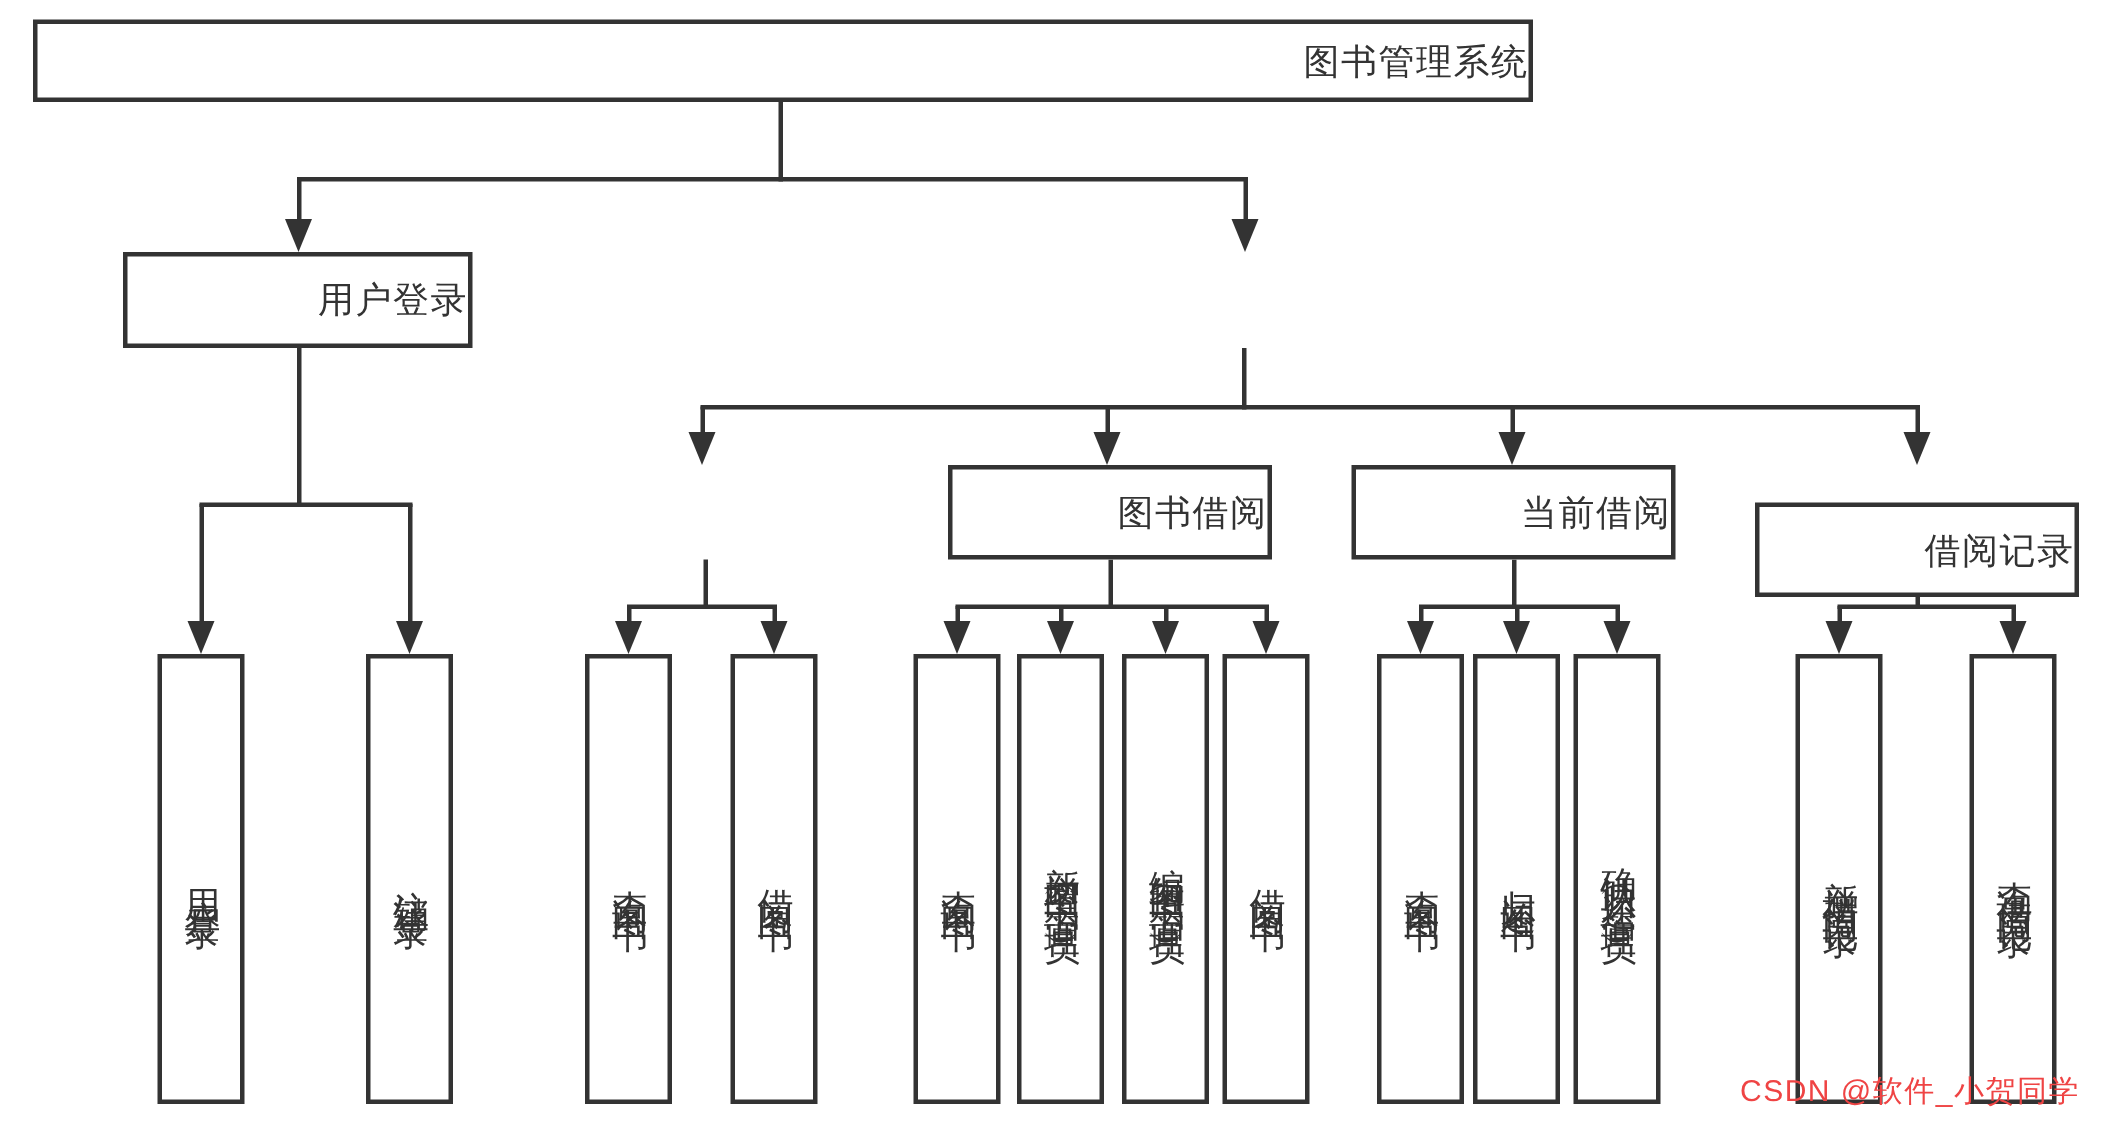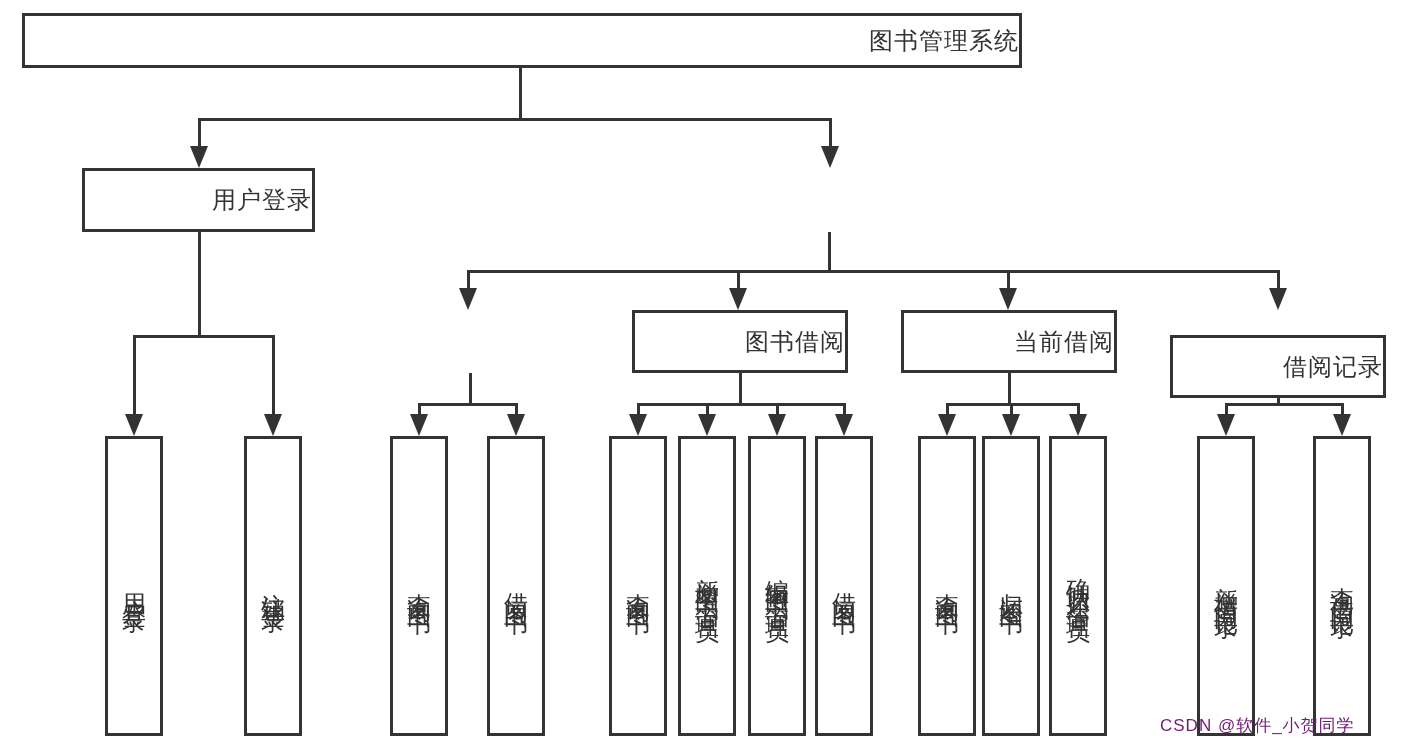--- a/index.html
+++ b/index.html
@@ -41,23 +41,23 @@
   .cline { position:absolute; background:#333333; z-index:1; }
   .ahead {
     position:absolute; width:0; height:0; z-index:1;
     border-left:9px solid transparent;
     border-right:9px solid transparent;
     border-top:22px solid #333333;
   }
   .watermark {
     position:absolute;
     left:1160px; top:714px;
-    font-size:17px;
+    font-size:20px;
     letter-spacing:1px;
-    color:#701a75;
+    color:#ef4444;
     white-space:nowrap;
     z-index:10;
   }
 </style>
 </head>
 <body>
 
 <div class="canvas">
 
   <div class="node" style="left:22px;top:13px;width:1000px;height:55px;">

